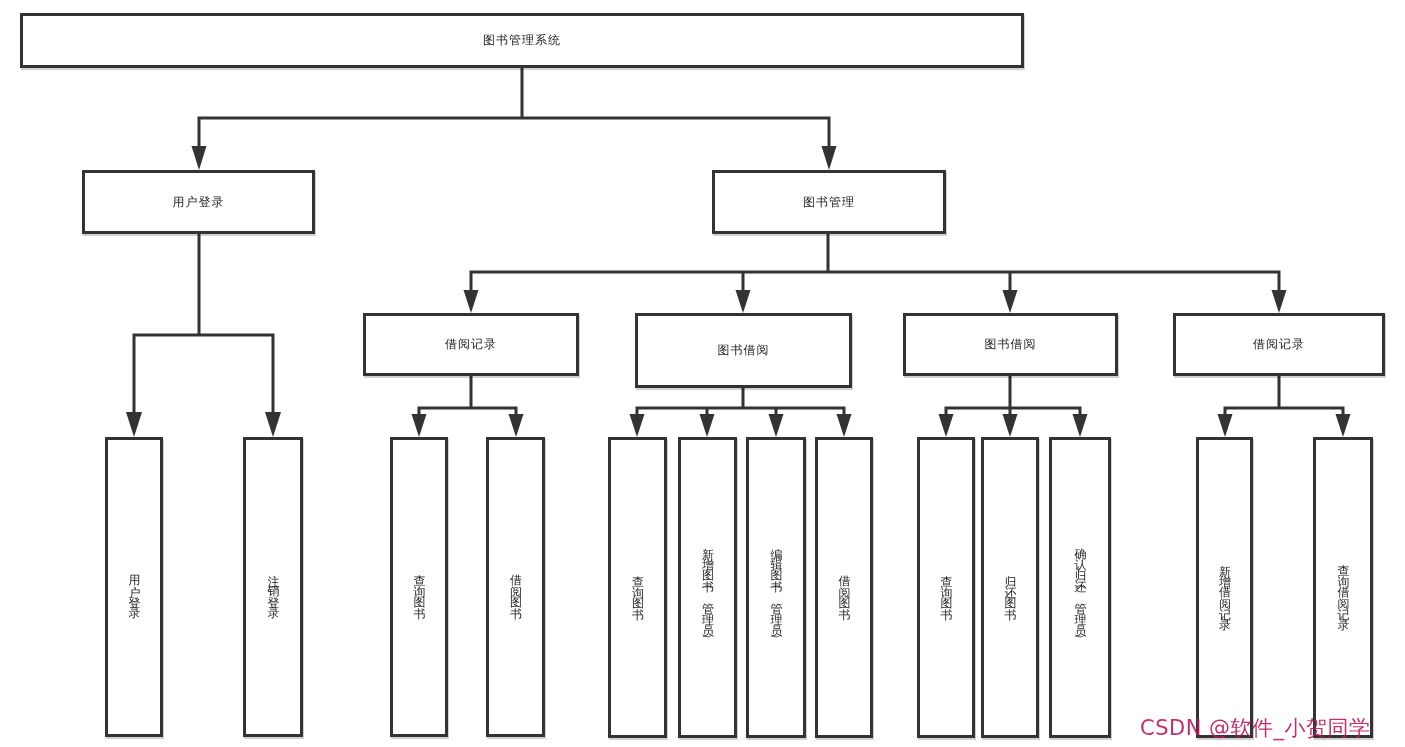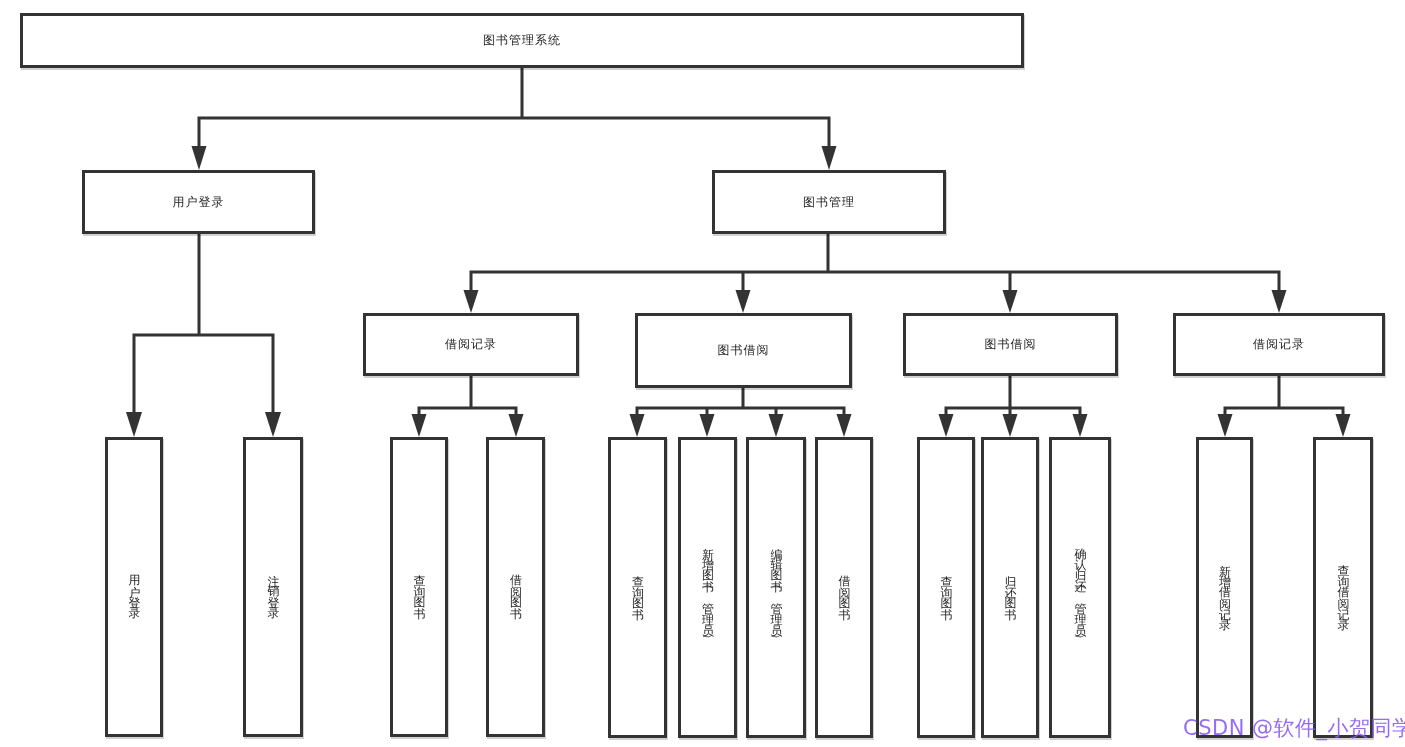--- a/index.html
+++ b/index.html
@@ -51,23 +51,23 @@
   #n-bb-edit{left:746px;top:437px;width:60px;height:301px;}
   #n-bb-borrow{left:815px;top:437px;width:58px;height:301px;}
   #n-cb-query{left:917px;top:437px;width:58px;height:301px;}
   #n-cb-return{left:981px;top:437px;width:58px;height:301px;}
   #n-cb-confirm{left:1049px;top:437px;width:62px;height:301px;}
   #n-br-add{left:1196px;top:437px;width:57px;height:301px;}
   #n-br-query{left:1313px;top:437px;width:60px;height:301px;}
   
   #watermark{
     position:absolute;
-    left:1183px;top:714px;
+    left:1140px;top:714px;
     width:222px;height:28px;
-    color:#8b5cf6;
+    color:#be185d;
     font-size:21px;
     letter-spacing:0.5px;
     white-space:nowrap;
     opacity:0.9;
     z-index:5;
   }
 </style>
 </head>
 <body>
 

